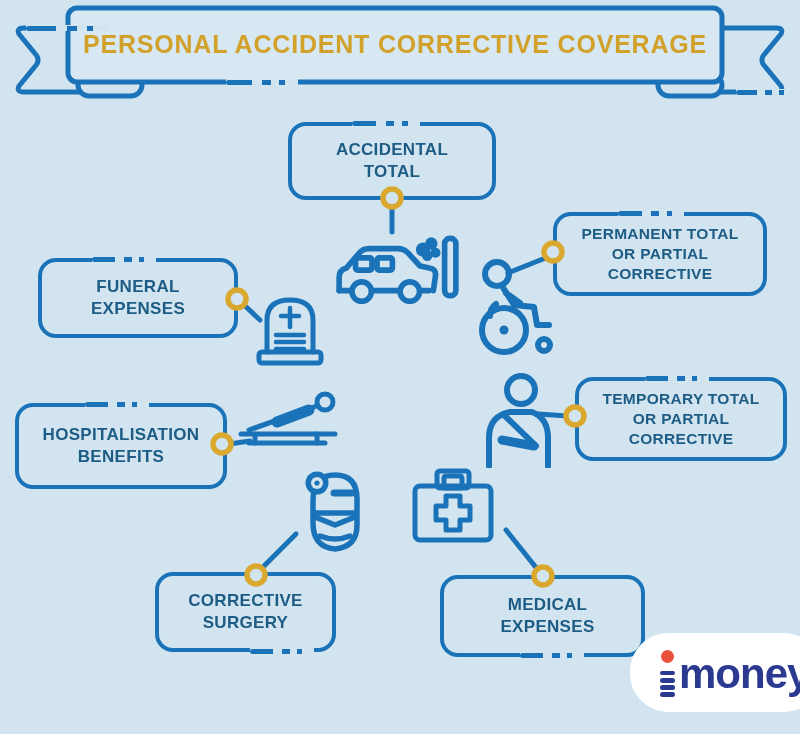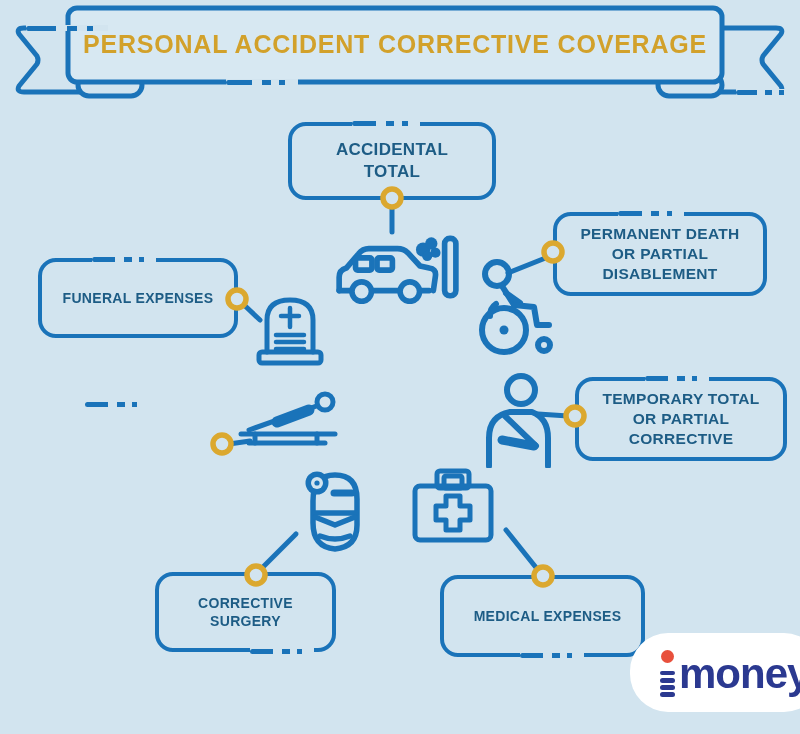--- a/index.html
+++ b/index.html
@@ -7,21 +7,21 @@
     position:relative;width:800px;height:734px;overflow:hidden;
     background:#d2e4ef;
     font-family:"Liberation Sans", sans-serif;
   }
   
   .node{
     position:absolute;box-sizing:border-box;
     border:4px solid #1a73b9;border-radius:18px;
     display:flex;align-items:center;justify-content:center;
     text-align:center;color:#1d5c85;font-weight:bold;
-    font-size:14px;line-height:1.3;letter-spacing:.3px;
+    font-size:17px;line-height:1.3;letter-spacing:.3px;
     padding:6px 14px;z-index:10;background:transparent;
   }
   .node.small{font-size:15.5px;}
   
   .bdash{
     position:absolute;height:6px;z-index:15;background:#d2e4ef;
   }
   .bdash::after{
     content:"";position:absolute;top:1px;left:0;right:0;height:4.5px;border-radius:3px;
     background:linear-gradient(90deg,
@@ -77,27 +77,30 @@
   <div class="bdash" style="left:226px;top:79px;width:72px;"></div>
   <div class="bdash" style="left:736px;top:89px;width:58px;"></div>
 
   <div id="banner-title">PERSONAL ACCIDENT CORRECTIVE COVERAGE</div>
 
   <div class="node" style="left:288px;top:122px;width:208px;height:78px;font-size:17px;">
     <span>ACCIDENTAL TOTAL</span>
   </div>
 
   <div class="node small" style="left:553px;top:212px;width:214px;height:84px;">
-    <span>PERMANENT DEATH OR PARTIAL DISABLEMENT</span>
+    <span>PERMANENT TOTAL OR PARTIAL CORRECTIVE</span>
   </div>
 
   <div class="node" style="left:38px;top:258px;width:200px;height:80px;">
     <span>FUNERAL EXPENSES</span>
   </div>
 
+  <div class="node" style="left:15px;top:403px;width:212px;height:86px;">
+    <span>HOSPITALISATION BENEFITS</span>
+  </div>
 
   <div class="node small" style="left:575px;top:377px;width:212px;height:84px;">
     <span>TEMPORARY TOTAL OR PARTIAL CORRECTIVE</span>
   </div>
 
   <div class="node" style="left:155px;top:572px;width:181px;height:80px;">
     <span style="max-width:130px;">CORRECTIVE SURGERY</span>
   </div>
 
   <div class="node" style="left:440px;top:575px;width:205px;height:82px;padding-left:24px;">

